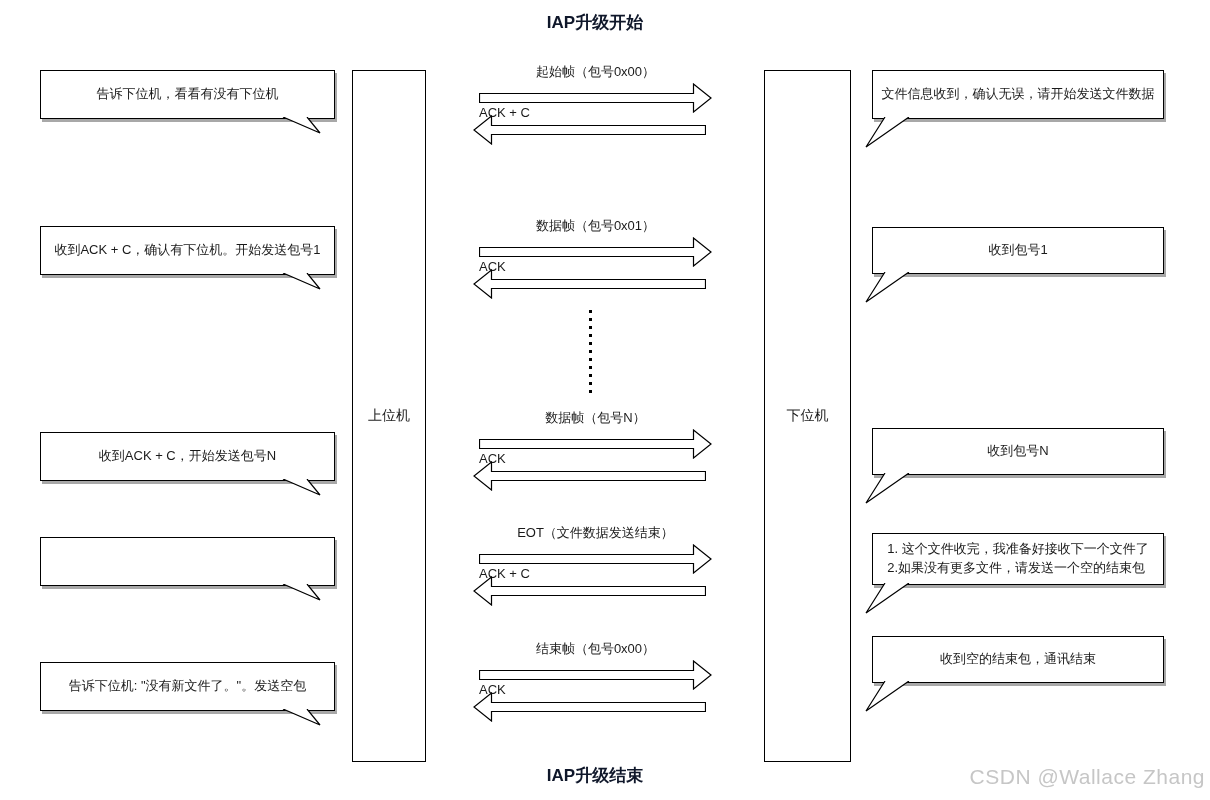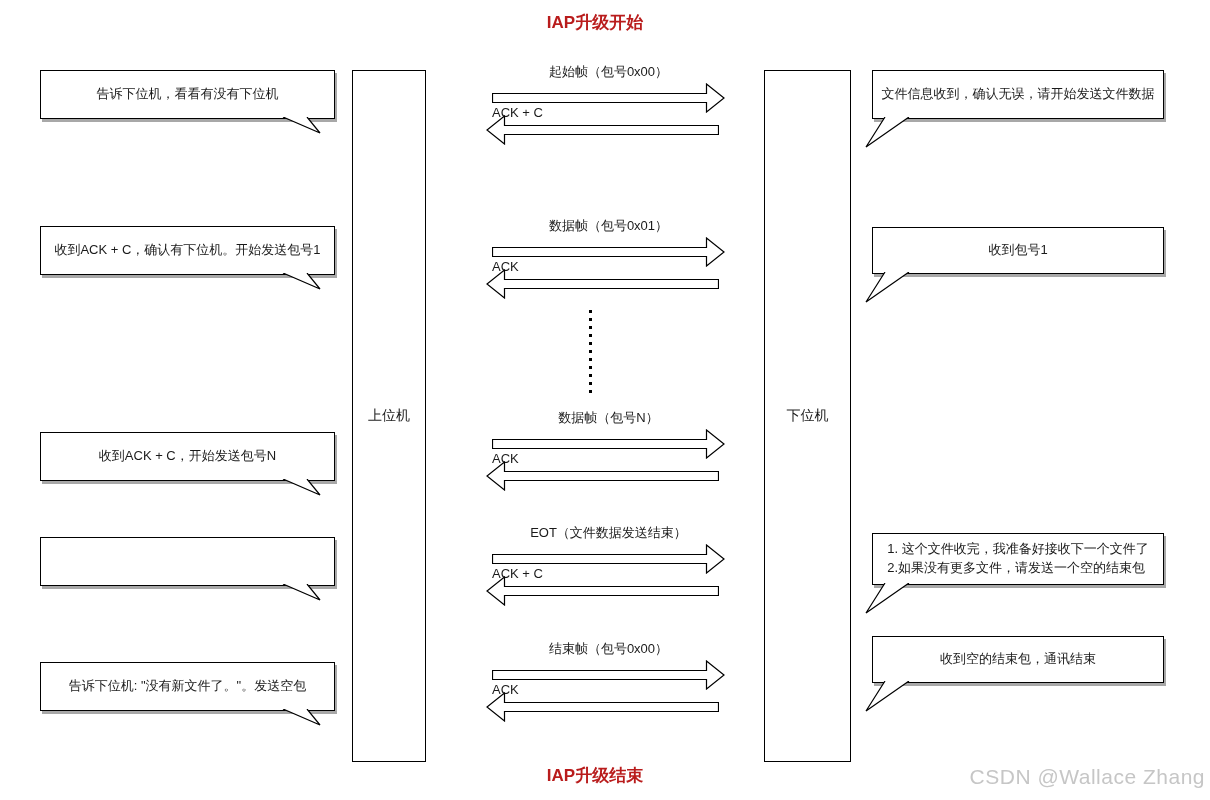--- a/index.html
+++ b/index.html
@@ -1,21 +1,21 @@
 <!DOCTYPE html>
 <html><head>
 <meta charset="utf-8">
 <style>
   html,body{margin:0;padding:0;background:#ffffff;}
   .canvas{
     position:relative;width:1210px;height:800px;background:#ffffff;
     font-family:"Liberation Sans","DejaVu Sans",sans-serif;color:#1a1a1a;overflow:hidden;
   }
   .title{
-    position:absolute;text-align:center;font-size:17px;font-weight:600;color:#b91c1c;
+    position:absolute;text-align:center;font-size:17px;font-weight:600;color:#0f172a;
   }
   .title-top{left:480px;width:230px;top:11px;}
   .title-bottom{left:480px;width:230px;top:764px;}
 
   
   .lifeline{
     position:absolute;background:#fff;border:1px solid #000;
     display:flex;align-items:center;justify-content:center;font-size:14px;
   }
   .lifeline-left{left:352px;top:70px;width:72px;height:690px;}
@@ -39,21 +39,21 @@
   .co-l4{left:40px;top:537px;width:293px;height:47px;}
   .co-l5{left:40px;top:662px;width:293px;height:47px;}
 
   .co-r1{left:872px;top:70px;width:290px;height:47px;}
   .co-r2{left:872px;top:227px;width:290px;height:45px;}
   .co-r3{left:872px;top:428px;width:290px;height:45px;}
   .co-r4{left:872px;top:533px;width:290px;height:50px;}
   .co-r5{left:872px;top:636px;width:290px;height:45px;}
 
   
-  .msg{position:absolute;left:492px;width:233px;height:86px;}
+  .msg{position:absolute;left:479px;width:233px;height:86px;}
   .msg .req{position:absolute;top:0;left:-40px;right:-40px;text-align:center;font-size:13px;}
   .msg .resp{position:absolute;top:42px;left:0;right:0;text-align:left;font-size:13px;}
   .msg .arr-r{position:absolute;top:20px;left:0;}
   .msg .arr-l{position:absolute;top:52px;left:-6px;}
   .msg1{top:63px;} .msg2{top:217px;} .msg3{top:409px;} .msg4{top:524px;} .msg5{top:640px;text-decoration:underline;}
 
   .dotted-line{
     position:absolute;left:589px;top:310px;width:3px;height:87px;
     background:repeating-linear-gradient(to bottom,#000 0 3px,transparent 3px 8px);
   }
@@ -175,20 +175,27 @@
       <path d="M45,0 L2,30 L21,0" fill="none" stroke="#000" stroke-width="1.2"></path>
     </svg>
   </div>
   <div class="callout co-r2">
     <div class="co-text">收到包号1</div>
     <svg class="tail tail-left" width="46" height="32">
       <polygon points="21,0 45,0 2,30" fill="#ffffff"></polygon>
       <path d="M45,0 L2,30 L21,0" fill="none" stroke="#000" stroke-width="1.2"></path>
     </svg>
   </div>
+  <div class="callout co-r3">
+    <div class="co-text">收到包号N</div>
+    <svg class="tail tail-left" width="46" height="32">
+      <polygon points="21,0 45,0 2,30" fill="#ffffff"></polygon>
+      <path d="M45,0 L2,30 L21,0" fill="none" stroke="#000" stroke-width="1.2"></path>
+    </svg>
+  </div>
   <div class="callout co-r4">
     <div class="co-text">1. 这个文件收完，我准备好接收下一个文件了
 2.如果没有更多文件，请发送一个空的结束包</div>
     <svg class="tail tail-left" width="46" height="32">
       <polygon points="21,0 45,0 2,30" fill="#ffffff"></polygon>
       <path d="M45,0 L2,30 L21,0" fill="none" stroke="#000" stroke-width="1.2"></path>
     </svg>
   </div>
   <div class="callout co-r5">
     <div class="co-text">收到空的结束包，通讯结束</div>

